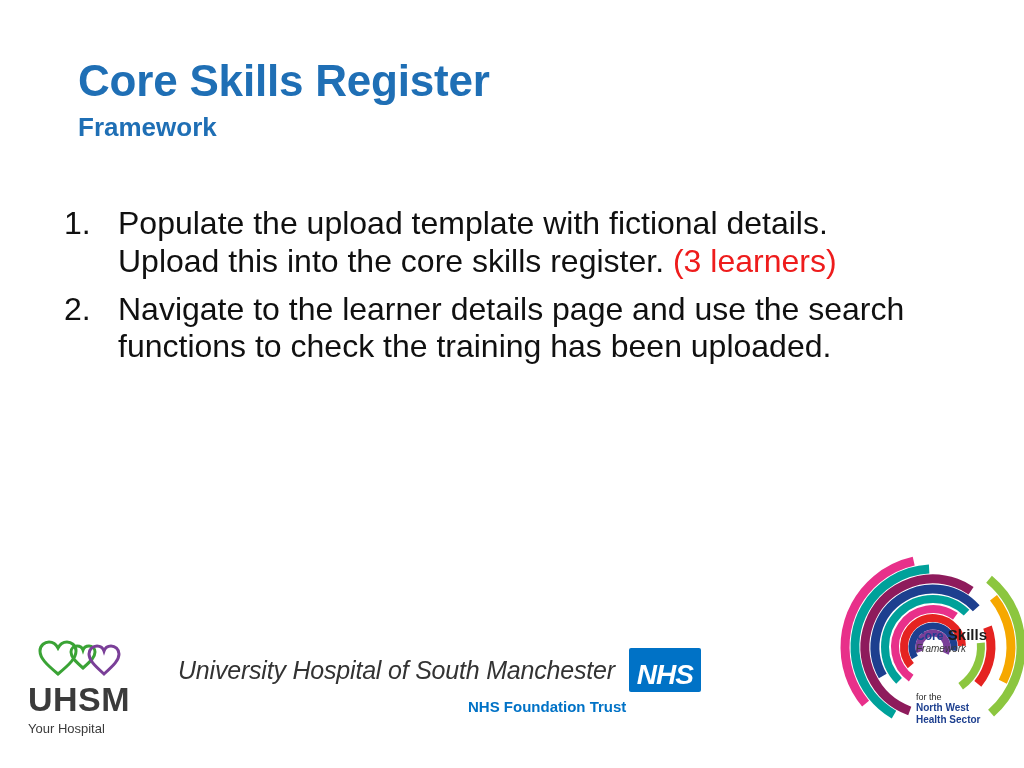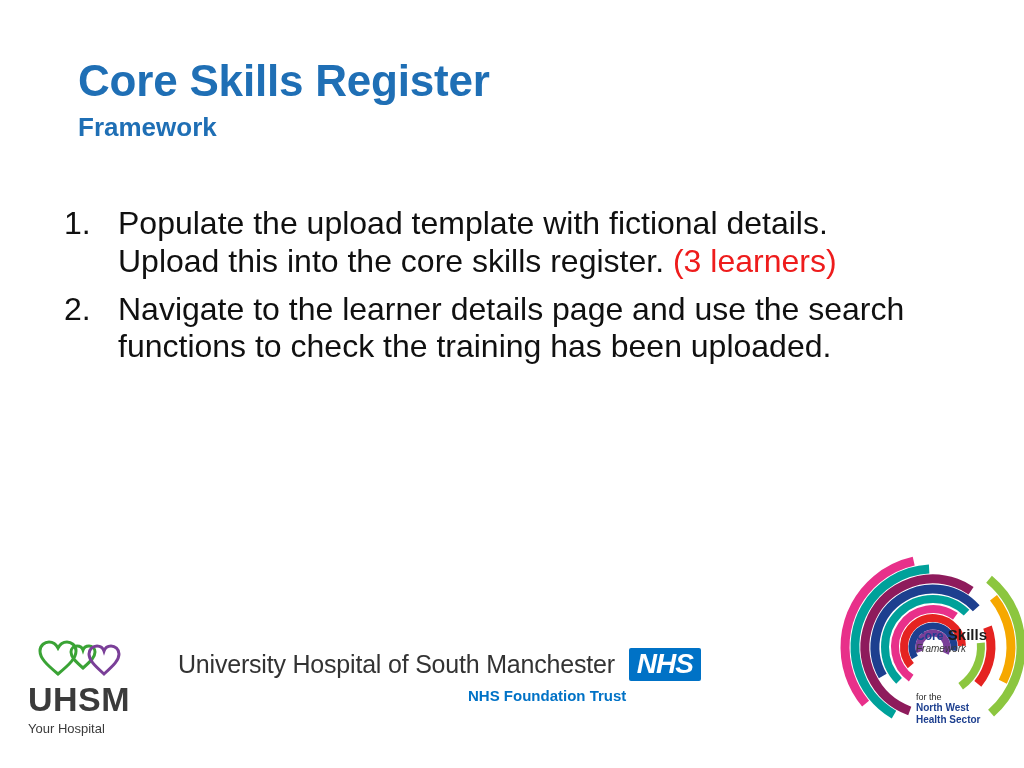--- a/index.html
+++ b/index.html
@@ -109,30 +109,31 @@
   }
   .uhsm-nhs-line {
     display: flex;
     align-items: center;
   }
   .trust-name {
     font-size: 25px;
     color: #333333;
     letter-spacing: -0.2px;
     white-space: nowrap;
+    font-style: italic;
   }
   .nhs-badge {
     margin-left: 14px;
     background: #0072C6;
     color: #ffffff;
     font-size: 28px;
     font-weight: bold;
     font-style: italic;
     letter-spacing: -1px;
-    padding: 2px 8px 3px 8px;
+    padding: 13px 8px 3px 8px;
     line-height: 1;
     border-radius: 2px;
   }
   .trust-sub {
     font-size: 15px;
     color: #0072C6;
     font-weight: bold;
     margin-top: 6px;
     margin-left: 290px;
   }

